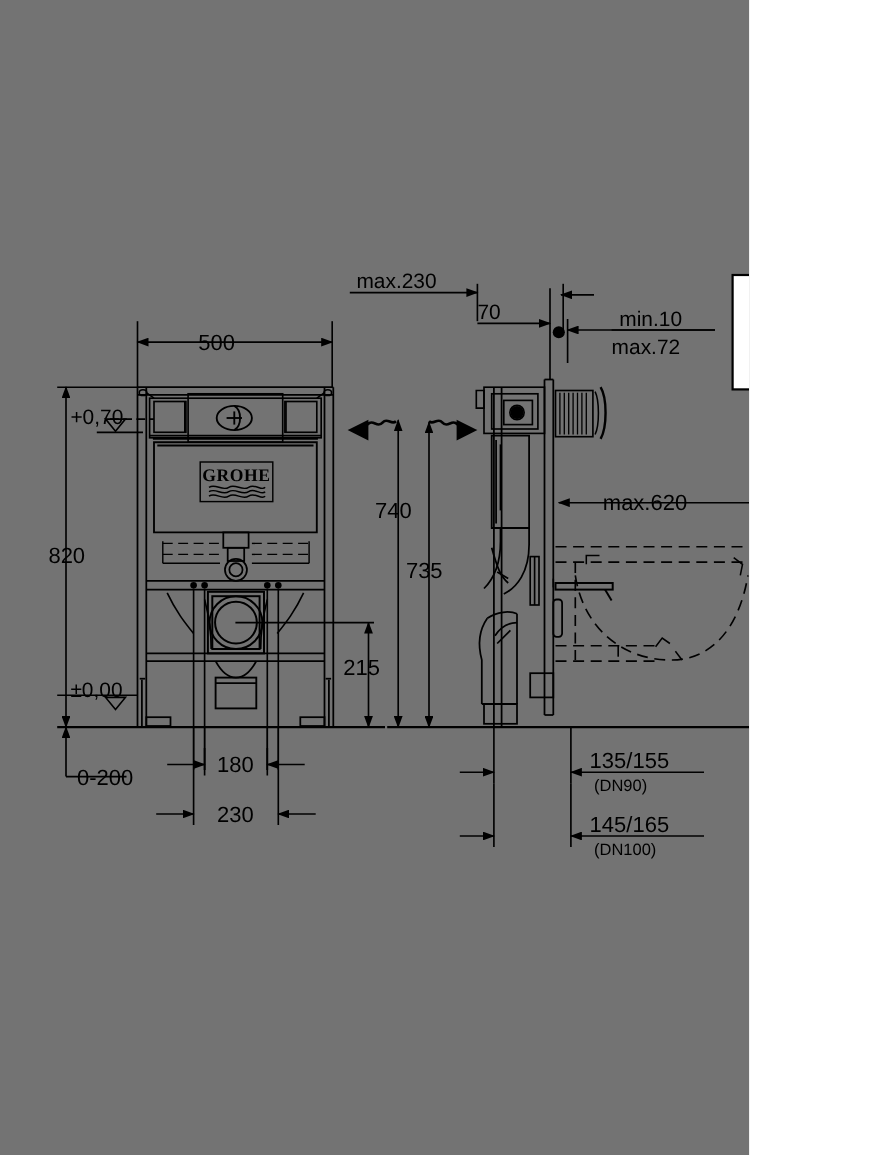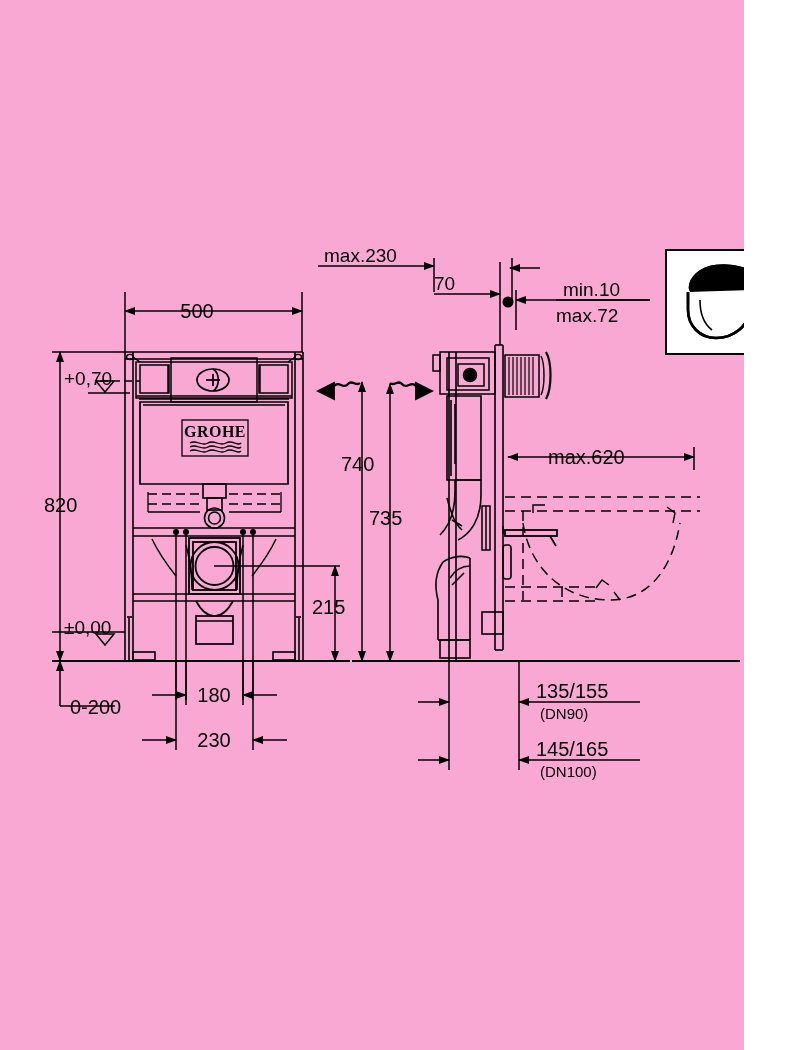--- a/index.html
+++ b/index.html
@@ -1,17 +1,17 @@
 <!DOCTYPE html>
 <html><head>
 <meta charset="utf-8">
 <style>
   html,body{margin:0;padding:0;background:#ffffff;}
   body{width:810px;height:1050px;font-family:"Liberation Sans",sans-serif;color:#000;}
-  #stage{position:relative;width:744px;height:1050px;overflow:hidden;background:#f9a8d4;text-decoration:underline;}
+  #stage{position:relative;width:681px;height:1050px;overflow:hidden;background:#737373;text-decoration:underline;}
   svg#drawing{position:absolute;left:0;top:0;width:810px;height:1050px;}
   .lbl{font-family:"Liberation Sans",sans-serif;fill:#000;font-size:19px;}
   .lbl-sm{font-family:"Liberation Sans",sans-serif;fill:#000;font-size:15px;}
   .lbl-lg{font-family:"Liberation Sans",sans-serif;fill:#000;font-size:20px;}
 </style>
 </head>
 <body>
 
 <div id="stage">
 

